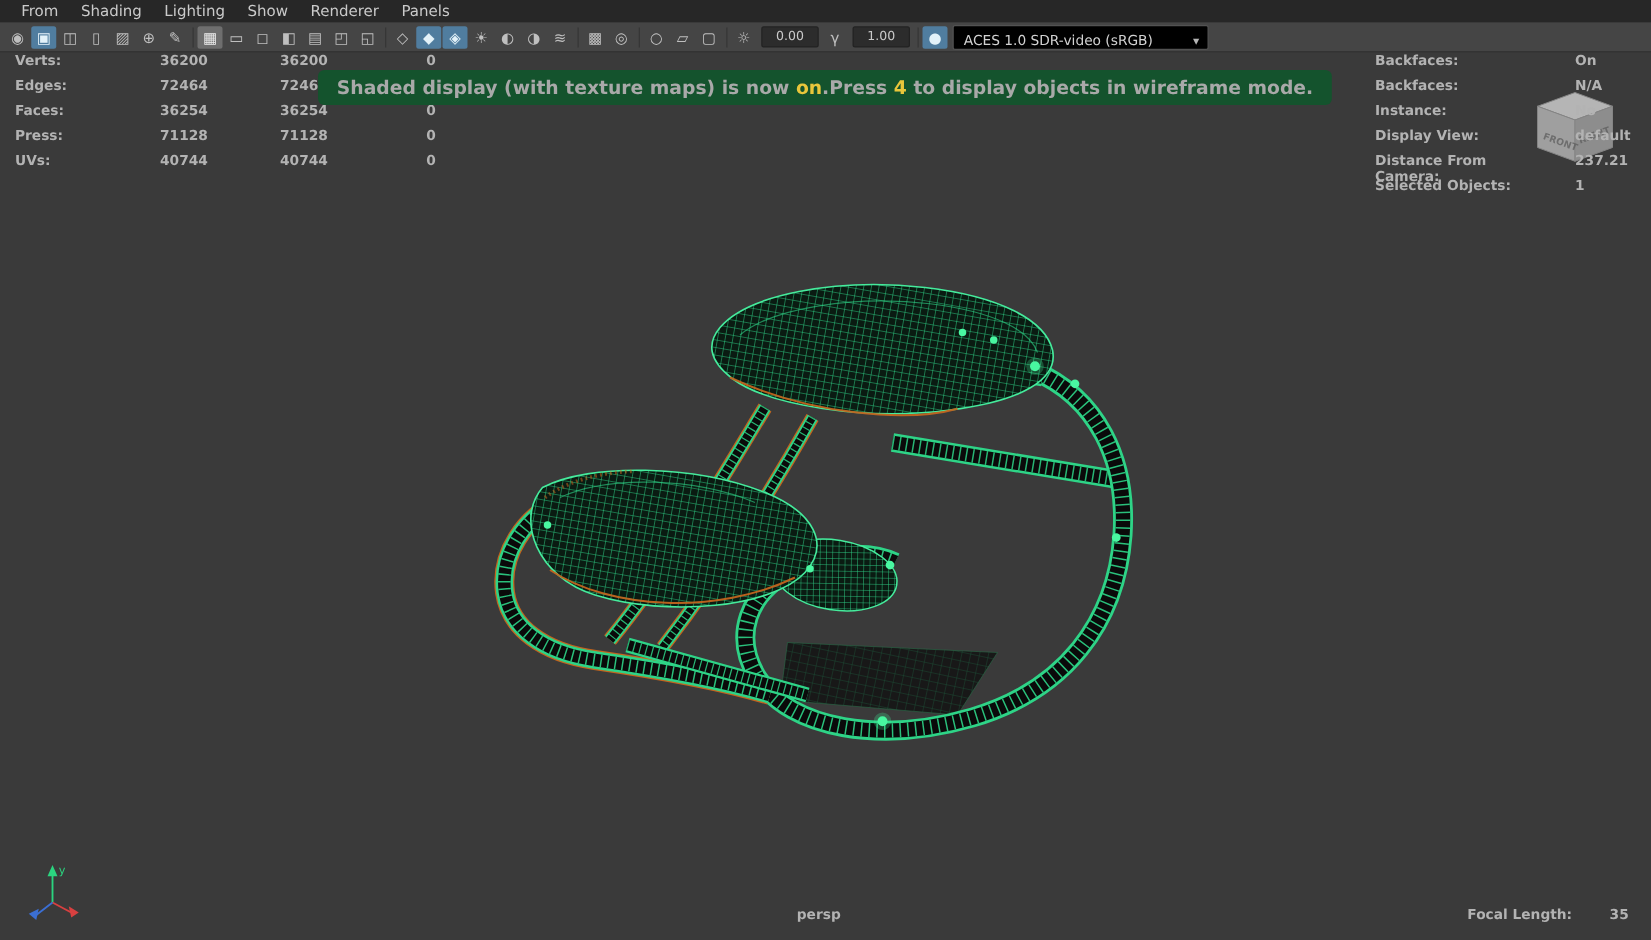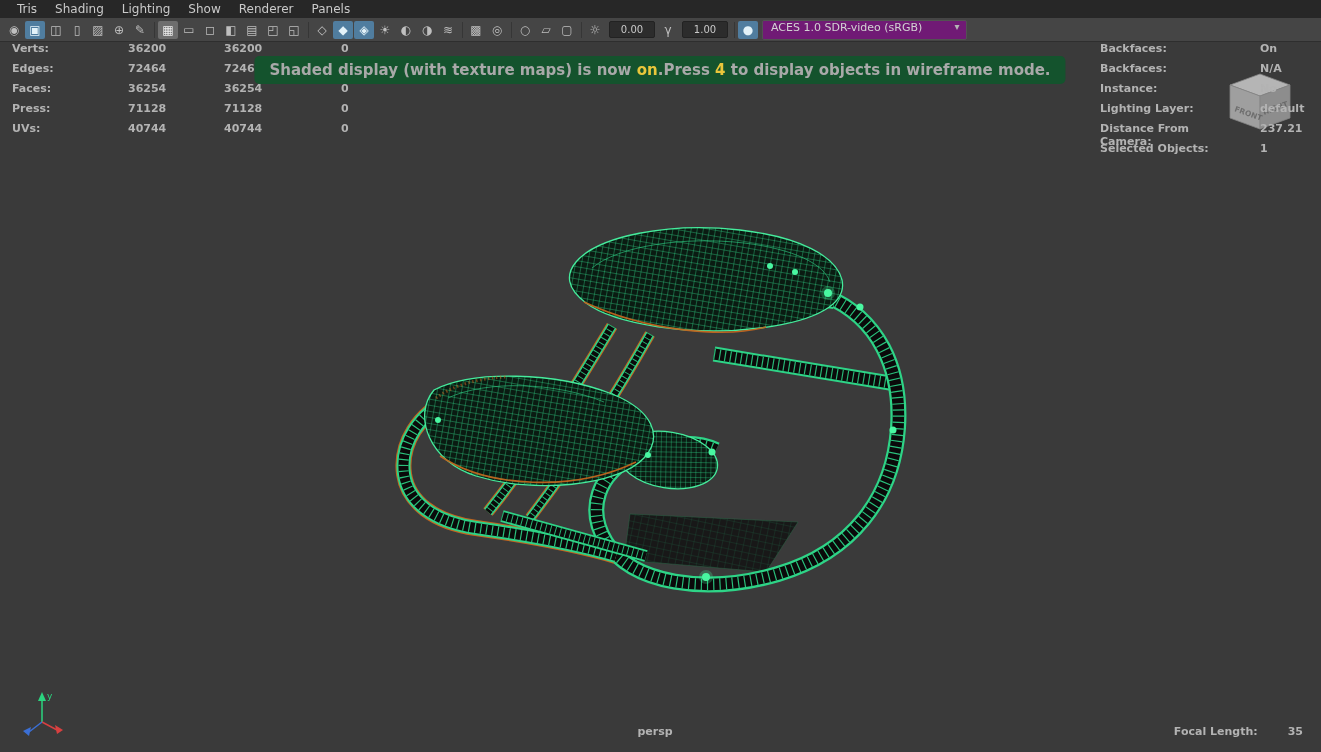--- a/index.html
+++ b/index.html
@@ -27,22 +27,22 @@
     font-size:12px;color:#bfbfbf;border-radius:2px;margin-right:1px;flex:none;
   }
   .tool-icon.active{background:#507d9f;color:#e3f2f9;}
   .tool-icon.pressed{background:#6e6e6e;color:#ececec;}
   .tool-icon.sep{width:1px;height:16px;background:#363636;margin:0 3px;border-radius:0;color:transparent;}
   .tool-field{
     width:36px;height:15px;background:#2c2c2c;border:1px solid #222;border-radius:2px;
     color:#c9c9c9;font-size:10px;line-height:15px;text-align:center;padding:0 4px;margin:0 3px;flex:none;
   }
   .vt-dropdown{
-    display:flex;align-items:flex-start;justify-content:space-between;
-    height:18px;width:195px;background:#701a75;border:1px solid #525252;border-radius:2px;
+    display:flex;align-items:flex-end;justify-content:space-between;
+    height:18px;width:195px;background:#000000;border:1px solid #525252;border-radius:2px;
     margin-left:3px;padding-left:8px;font-size:11px;color:#d2d2d2;flex:none;
   }
   .vt-dropdown .caret{width:18px;text-align:center;color:#b5b5b5;font-size:10px;}
   
   .hud{position:absolute;z-index:10;font-size:11px;font-weight:bold;color:#b3b3b3;}
   .hud-left{left:12px;top:42px;}
   .hud-right{left:1100px;top:42px;}
   .hud-row{height:20px;display:flex;align-items:flex-start;gap:28px;}
   .hud-left .hl{width:88px;}
   .hud-left .v1{width:68px;}
@@ -173,21 +173,21 @@
         <circle cx="706" cy="577" r="7" opacity="0.25"></circle>
       <circle cx="712" cy="452" r="3.5"></circle>
       <circle cx="438" cy="420" r="3"></circle>
       <circle cx="648" cy="455" r="3"></circle>
     </g>
   </g>
 </svg>
 
 <div class="menubar">
 
-<div class="menu-item">Tris</div>
+<div class="menu-item">From</div>
     <div class="menu-item">Shading</div>
     <div class="menu-item">Lighting</div>
     <div class="menu-item">Show</div>
     <div class="menu-item">Renderer</div>
     <div class="menu-item">Panels</div>
   </div>
 
 <div class="toolbar">
   <div class="icons">
 
@@ -284,21 +284,21 @@
       <span class="hl">Backfaces:</span>
       <span class="hv">N/A</span>
     </div>
 
     <div class="hud-row">
       <span class="hl">Instance:</span>
       <span class="hv">No</span>
     </div>
 
     <div class="hud-row">
-      <span class="hl">Lighting Layer:</span>
+      <span class="hl">Display View:</span>
       <span class="hv">default</span>
     </div>
 
     <div class="hud-row">
       <span class="hl">Distance From Camera:</span>
       <span class="hv">237.21</span>
     </div>
 
     <div class="hud-row">
       <span class="hl">Selected Objects:</span>

